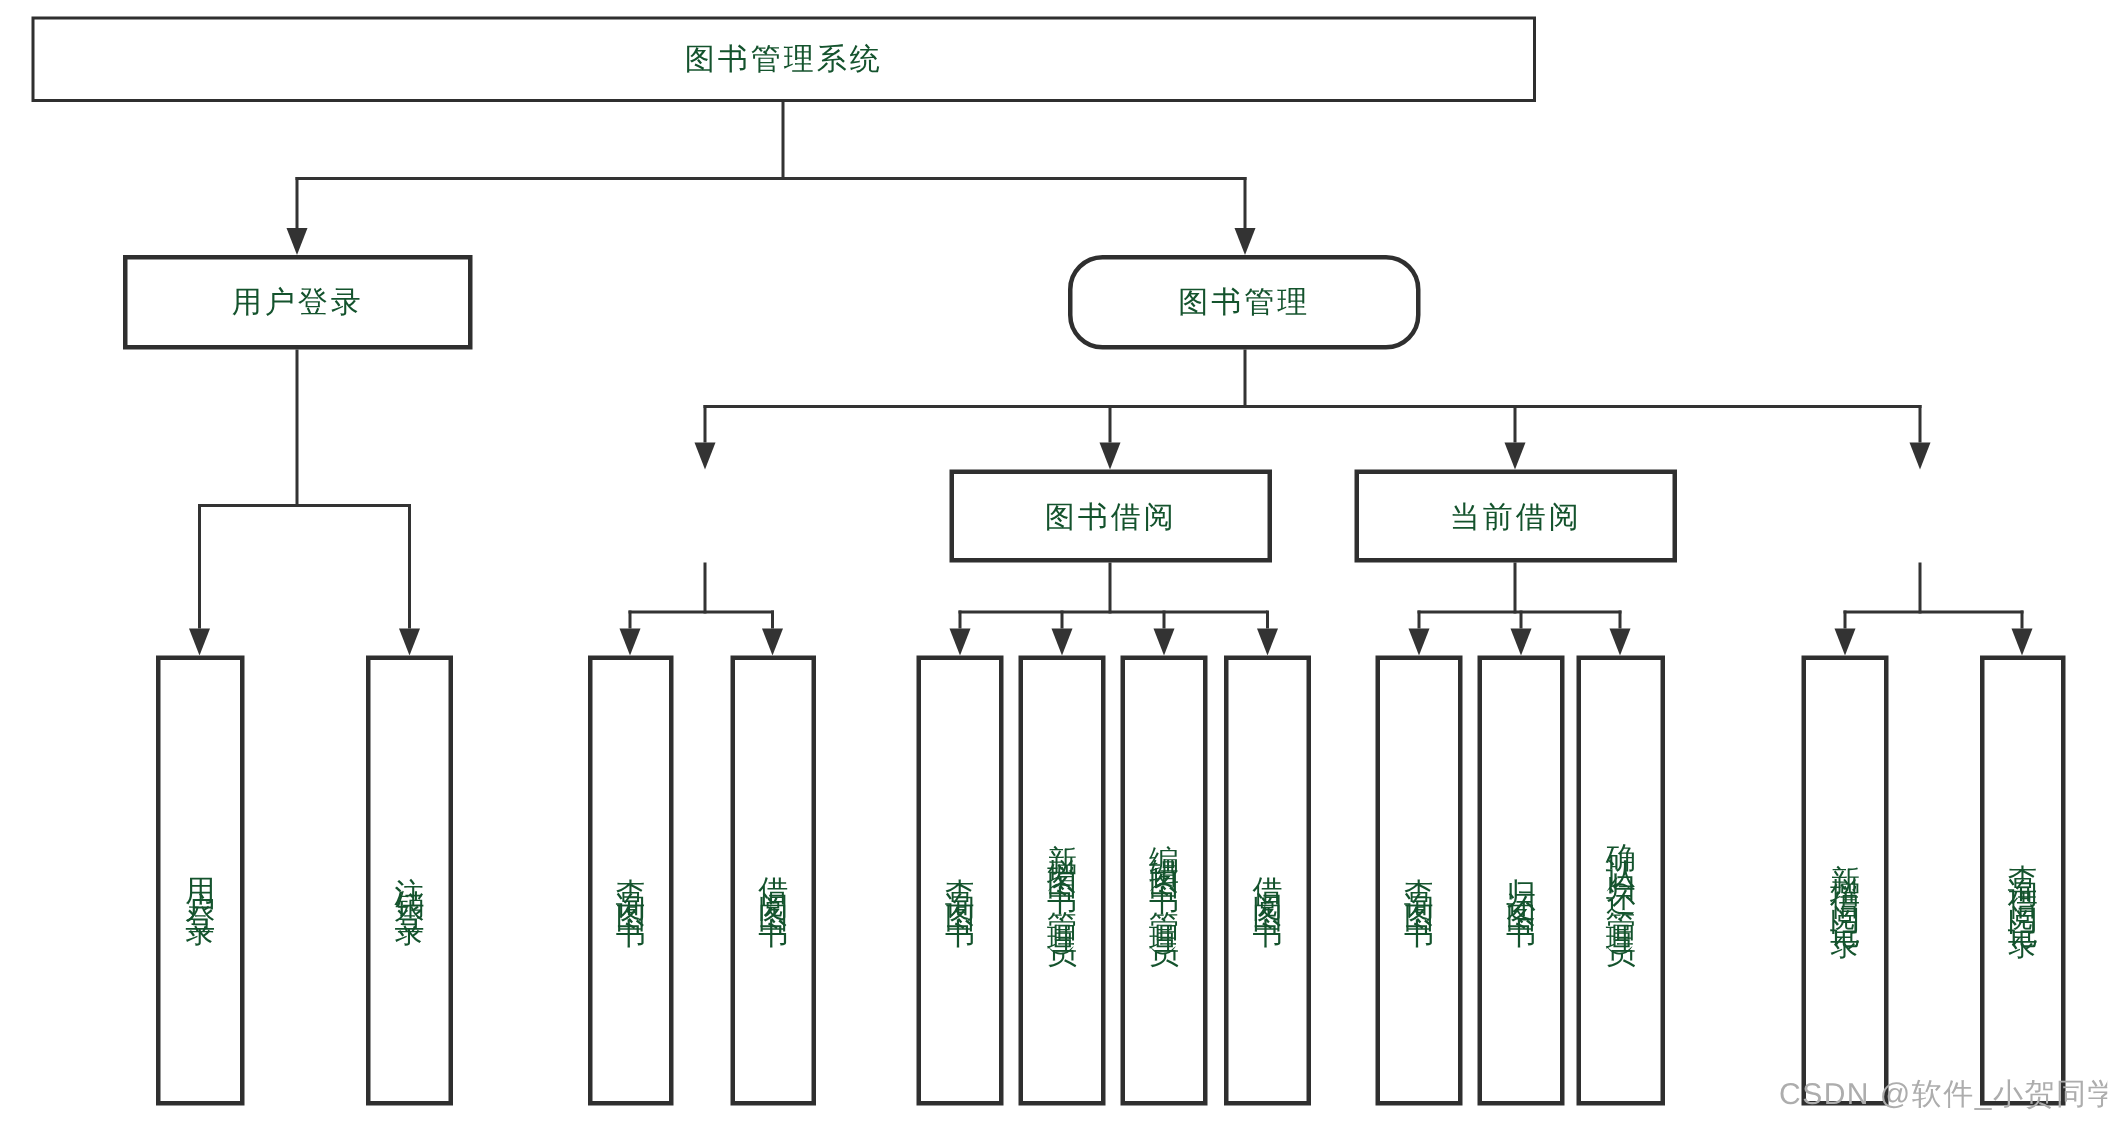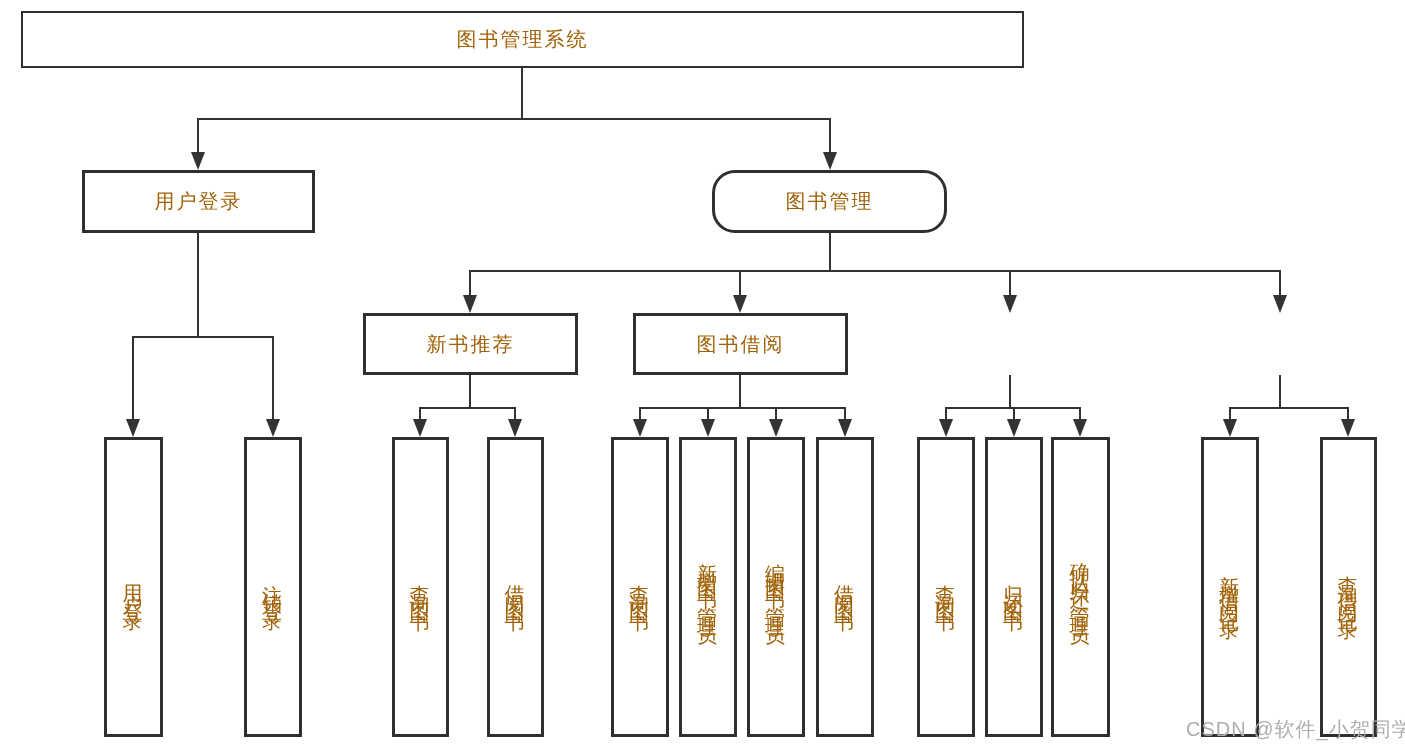--- a/index.html
+++ b/index.html
@@ -13,21 +13,21 @@
   }
   .node {
     position: absolute;
     box-sizing: border-box;
     border: 3px solid #2f2f2f;
     background: #ffffff;
     display: flex;
     align-items: center;
     justify-content: center;
     font-size: 20px;
-    color: #a16207;
+    color: #14532d;
     letter-spacing: 2px;
     white-space: nowrap;
   }
   .root { border-width: 2px; }
   .leaf {
     writing-mode: vertical-rl;
     text-orientation: mixed;
     letter-spacing: 9px;
     font-size: 20px;
     white-space: normal;
@@ -86,22 +86,22 @@
     <div class="vline" style="left:469px; top:270px; height:25px;"></div>
     <div class="arrow" style="left:463px; top:295px;"></div>
     <div class="vline" style="left:739px; top:270px; height:25px;"></div>
     <div class="arrow" style="left:733px; top:295px;"></div>
     <div class="vline" style="left:1009px; top:270px; height:25px;"></div>
     <div class="arrow" style="left:1003px; top:295px;"></div>
     <div class="vline" style="left:1279px; top:270px; height:25px;"></div>
     <div class="arrow" style="left:1273px; top:295px;"></div>
   </div>
 
-  <div class="node" style="left:363px; top:313px; width:215px; height:62px;">新书推荐</div>
   <div class="node" style="left:633px; top:313px; width:215px; height:62px;">图书借阅</div>
+  <div class="node" style="left:903px; top:313px; width:215px; height:62px;">当前借阅</div>
 
   <div>
     <div class="vline" style="left:469px; top:375px; height:34px;"></div>
     <div class="hline" style="left:419px; top:407px; width:97px;"></div>
     <div class="vline" style="left:419px; top:407px; height:12px;"></div>
     <div class="arrow" style="left:413px; top:419px;"></div>
     <div class="vline" style="left:514px; top:407px; height:12px;"></div>
     <div class="arrow" style="left:508px; top:419px;"></div>
   </div>
 

